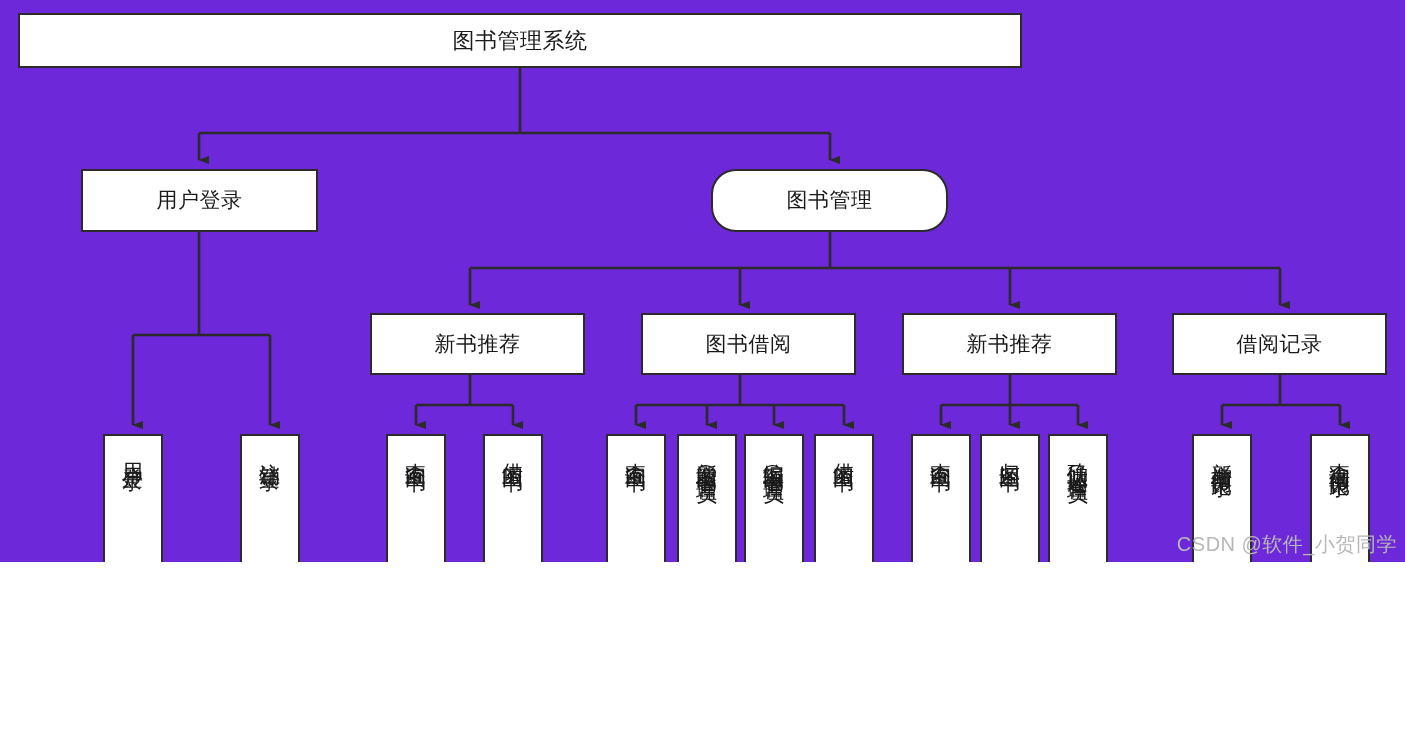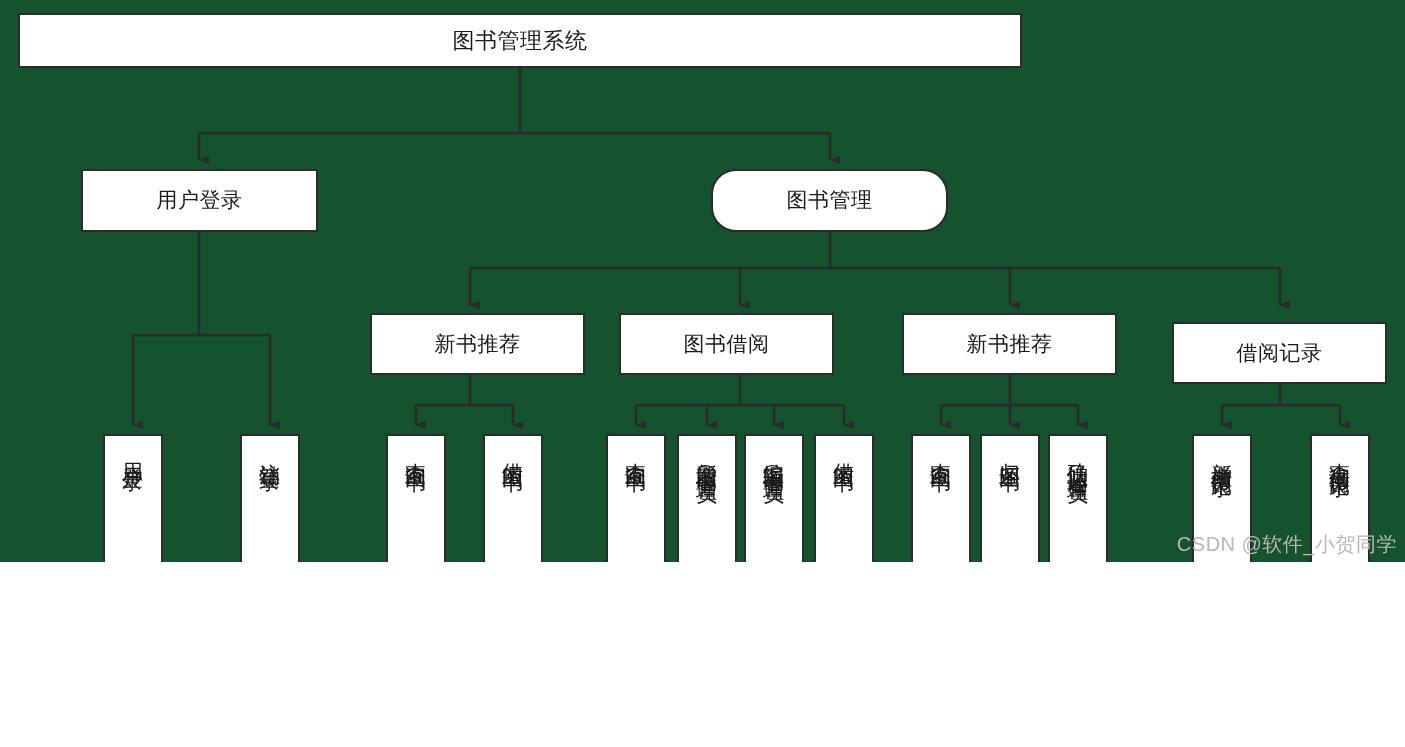--- a/index.html
+++ b/index.html
@@ -7,21 +7,21 @@
     padding: 0;
     background: #ffffff;
   }
   body {
     font-family: "Liberation Sans", "DejaVu Sans", sans-serif;
   }
   #stage {
     position: relative;
     width: 1405px;
     height: 562px;
-    background: #14532d;
+    background: #6d28d9;
     overflow: hidden;
   }
   #diagram-svg {
     position: absolute;
     left: 0;
     top: 0;
     width: 1405px;
     height: 747px;
   }
   .node-box {
@@ -133,27 +133,27 @@
   <div class="node-box node-branch" style="left:81px; top:169px; width:237px; height:63px;">
     <span class="node-label">用户登录</span>
   </div>
   <div class="node-box node-branch" style="left:711px; top:169px; width:237px; height:63px;border-radius:25px;">
     <span class="node-label">图书管理</span>
   </div>
 
   <div class="node-box node-branch" style="left:370px; top:313px; width:215px; height:62px;">
     <span class="node-label">新书推荐</span>
   </div>
-  <div class="node-box node-branch" style="left:619px; top:313px; width:215px; height:62px;">
+  <div class="node-box node-branch" style="left:641px; top:313px; width:215px; height:62px;">
     <span class="node-label">图书借阅</span>
   </div>
   <div class="node-box node-branch" style="left:902px; top:313px; width:215px; height:62px;">
     <span class="node-label">新书推荐</span>
   </div>
-  <div class="node-box node-branch" style="left:1172px; top:313px; width:215px; height:62px;margin-top:9px;">
+  <div class="node-box node-branch" style="left:1172px; top:313px; width:215px; height:62px;">
     <span class="node-label">借阅记录</span>
   </div>
 
   <div class="node-box node-leaf" style="left:103px; top:434px; width:60px; height:301px;">
     <span class="node-label">用户登录</span>
   </div>
   <div class="node-box node-leaf" style="left:240px; top:434px; width:60px; height:301px;">
     <span class="node-label">注销登录</span>
   </div>
 

